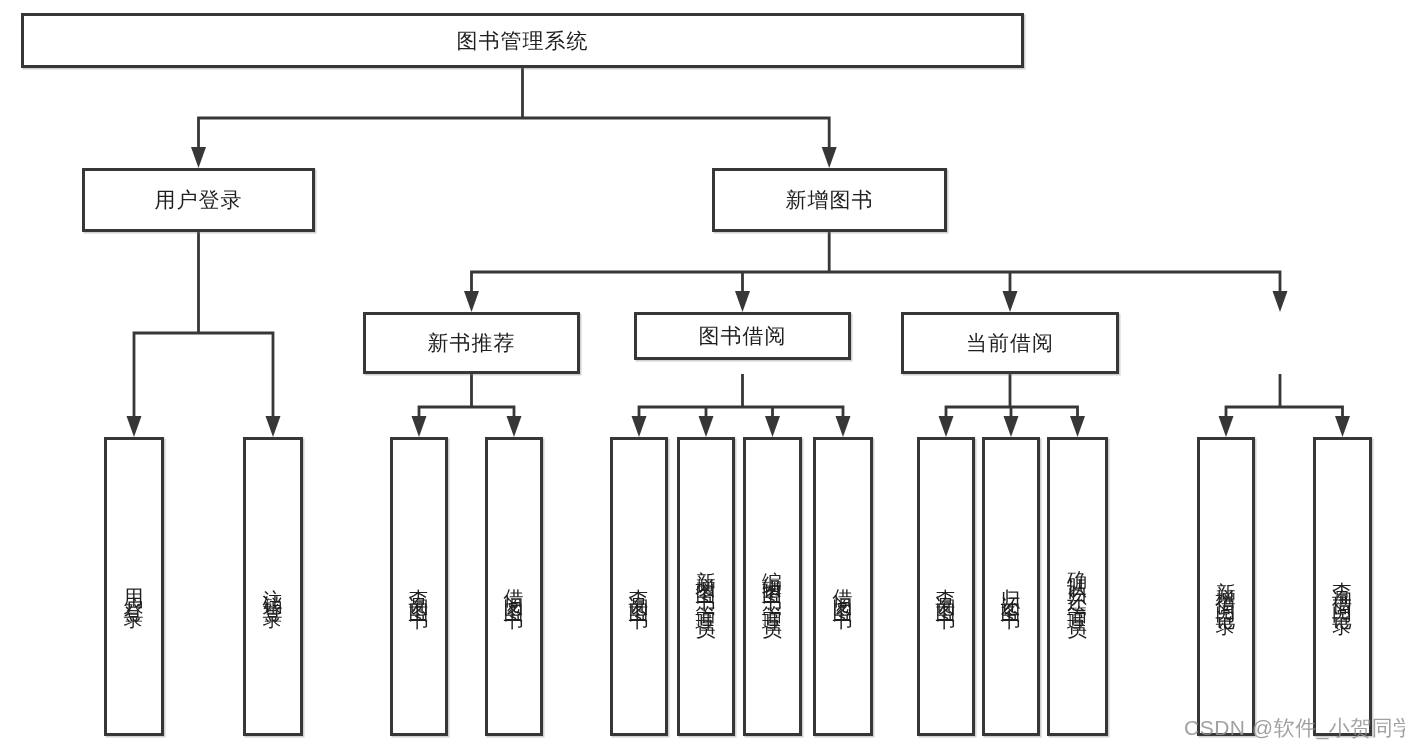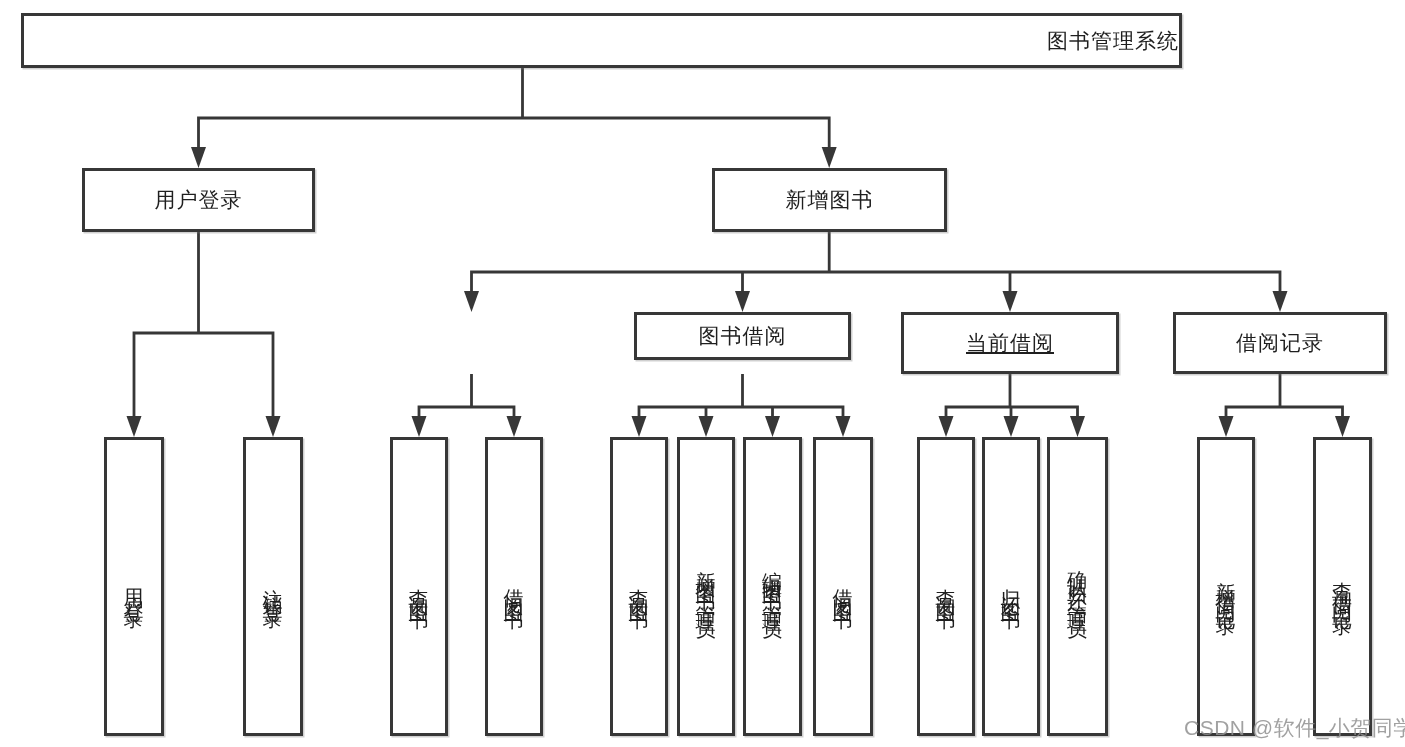--- a/index.html
+++ b/index.html
@@ -83,39 +83,39 @@
       <polygon points="765,416 780,416 772.5,437"></polygon>
       <polygon points="835.5,416 850.5,416 843,437"></polygon>
       <polygon points="938.5,416 953.5,416 946,437"></polygon>
       <polygon points="1003.5,416 1018.5,416 1011,437"></polygon>
       <polygon points="1070,416 1085,416 1077.5,437"></polygon>
       <polygon points="1218.5,416 1233.5,416 1226,437"></polygon>
       <polygon points="1335,416 1350,416 1342.5,437"></polygon>
     </g>
   </svg>
 
-  <div class="box hbox" style="left:21px; top:13px; width:1161px; height:55px;justify-content:flex-end;">
+  <div class="box hbox" style="left:21px; top:13px; width:1003px; height:55px;">
     <span>图书管理系统</span>
   </div>
 
   <div class="box hbox" style="left:82px; top:168px; width:233px; height:64px;">
     <span>用户登录</span>
   </div>
   <div class="box hbox" style="left:712px; top:168px; width:235px; height:64px;">
     <span>新增图书</span>
   </div>
 
+  <div class="box hbox" style="left:363px; top:312px; width:217px; height:62px;">
+    <span>新书推荐</span>
+  </div>
   <div class="box hbox" style="left:634px; top:312px; width:217px; height:48px;">
     <span>图书借阅</span>
   </div>
-  <div class="box hbox" style="left:901px; top:312px; width:218px; height:62px;text-decoration:underline;">
+  <div class="box hbox" style="left:901px; top:312px; width:218px; height:62px;">
     <span>当前借阅</span>
-  </div>
-  <div class="box hbox" style="left:1173px; top:312px; width:214px; height:62px;">
-    <span>借阅记录</span>
   </div>
 
   <div class="box vbox" style="left:104px; top:437px; width:60px; height:299px;">
     <span>用户登录</span>
   </div>
   <div class="box vbox" style="left:243px; top:437px; width:60px; height:299px;">
     <span>注销登录</span>
   </div>
 
   <div class="box vbox" style="left:390px; top:437px; width:58px; height:299px;">

